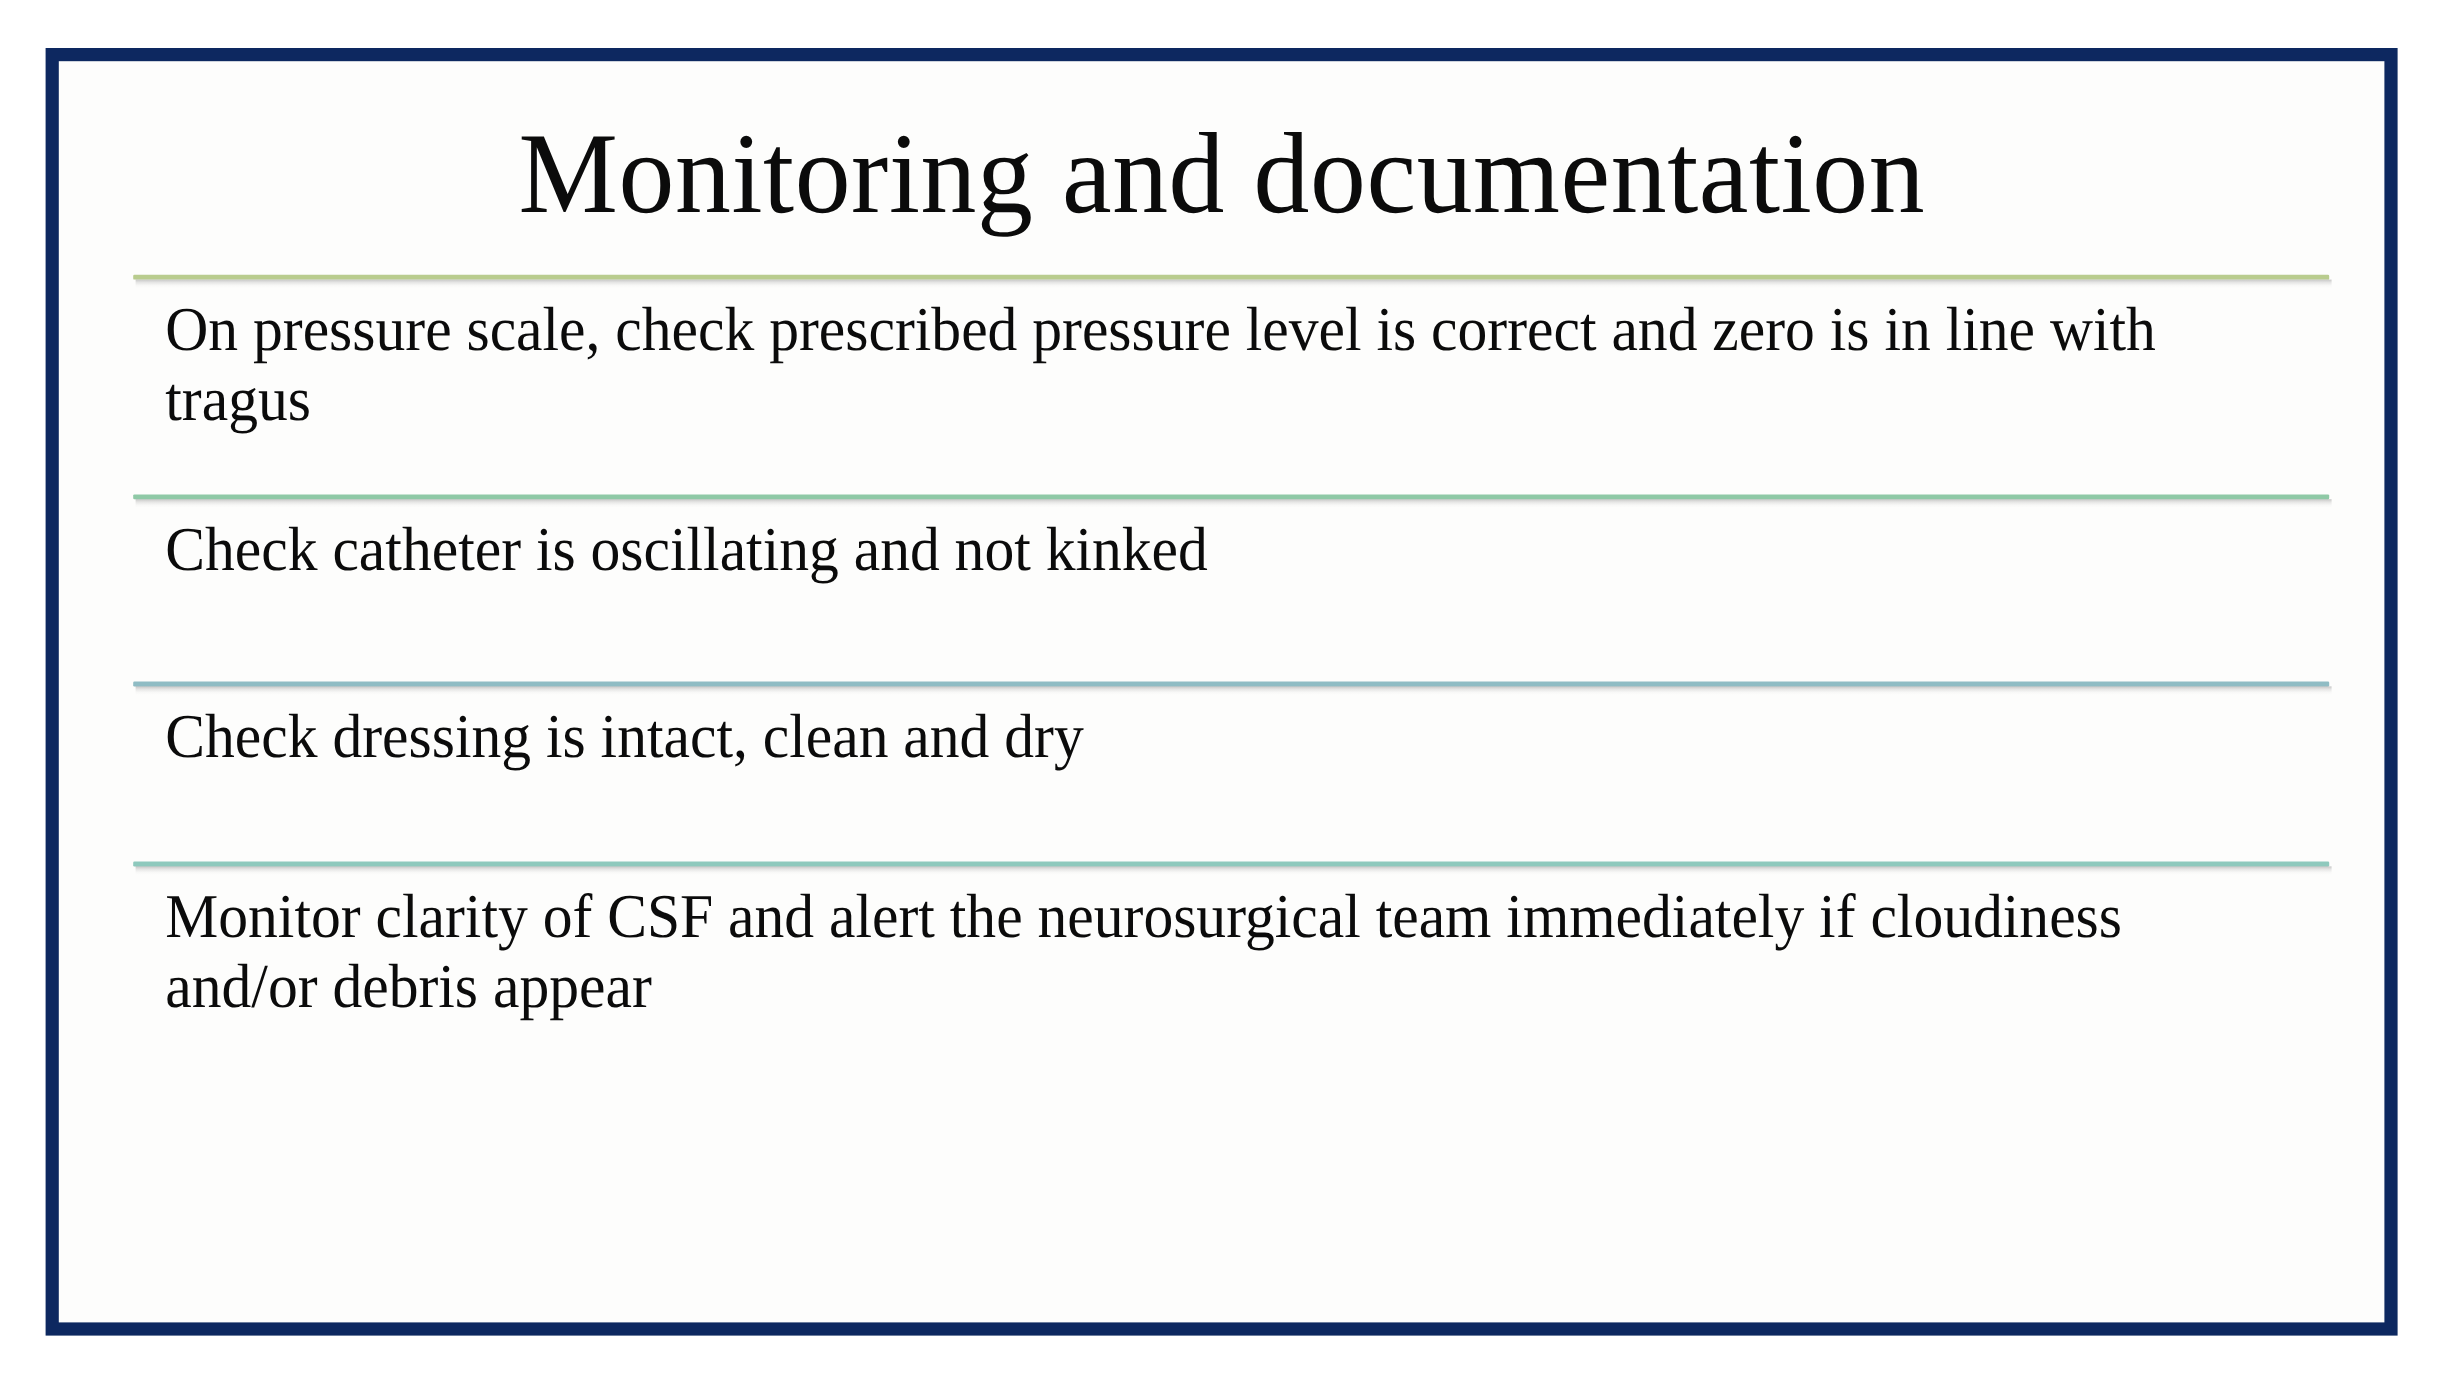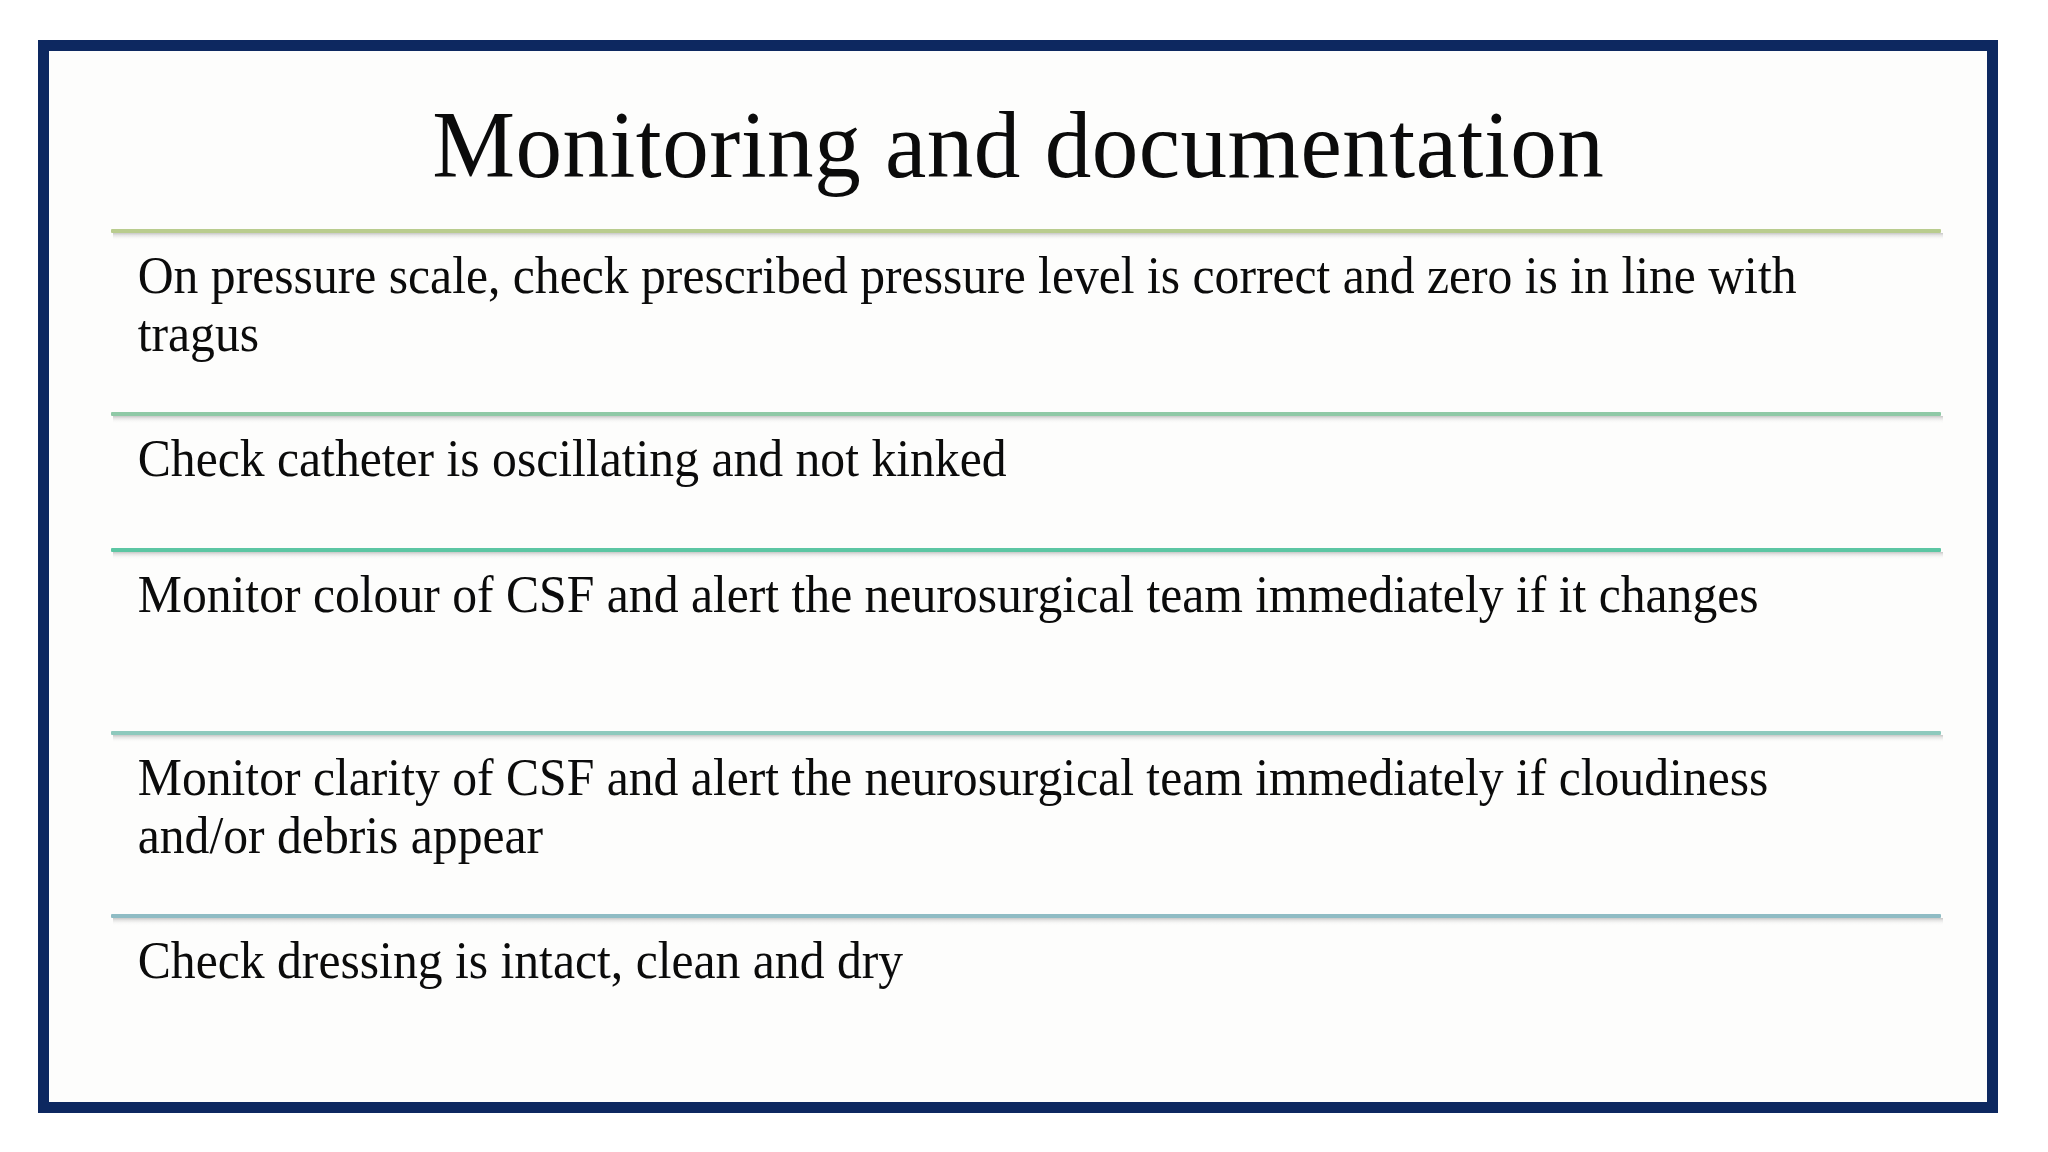--- a/index.html
+++ b/index.html
@@ -99,21 +99,21 @@
     line-height: 1.12;
     color: #0b0b0b;
     padding: 14px 0 0 28px;
     transform: scaleX(0.955);
     transform-origin: left center;
     white-space: pre-line;
   }
 
   
   .h-two  { height: 183px; }   
-  .h-one  { height: 136px; }   
+  .h-one  { height: 156px; }   
   .h-last { height: 150px; }   
 </style>
 </head>
 <body>
 
 <div id="slide">
   <div id="slide-frame" style="border-color: rgb(13, 40, 96); background: rgb(253, 253, 252);">
 
     <div id="title-area">
       <h1 id="slide-title" style="color: rgb(11, 11, 11);">Monitoring and documentation</h1>
@@ -121,28 +121,24 @@
 
     <div id="body-list">
         <div class="list-item h-two">
           <div class="item-rule" style="background: rgb(185, 204, 142);"></div>
           <div class="item-text">On pressure scale, check prescribed pressure level is correct and zero is in line with tragus</div>
         </div>
         <div class="list-item h-one">
           <div class="item-rule" style="background: rgb(143, 201, 166);"></div>
           <div class="item-text">Check catheter is oscillating and not kinked</div>
         </div>
-        <div class="list-item h-two">
-          <div class="item-rule" style="background: rgb(92, 198, 163);"></div>
-          <div class="item-text">Monitor colour of CSF and alert the neurosurgical team immediately if it changes</div>
+        <div class="list-item h-last">
+          <div class="item-rule" style="background: rgb(143, 188, 196);"></div>
+          <div class="item-text">Check dressing is intact, clean and dry</div>
         </div>
         <div class="list-item h-two">
           <div class="item-rule" style="background: rgb(142, 201, 189);"></div>
           <div class="item-text">Monitor clarity of CSF and alert the neurosurgical team immediately if cloudiness and/or debris appear</div>
-        </div>
-        <div class="list-item h-last">
-          <div class="item-rule" style="background: rgb(143, 188, 196);"></div>
-          <div class="item-text">Check dressing is intact, clean and dry</div>
         </div>
       </div>
 
   </div>
 </div>
 
 </body></html>

